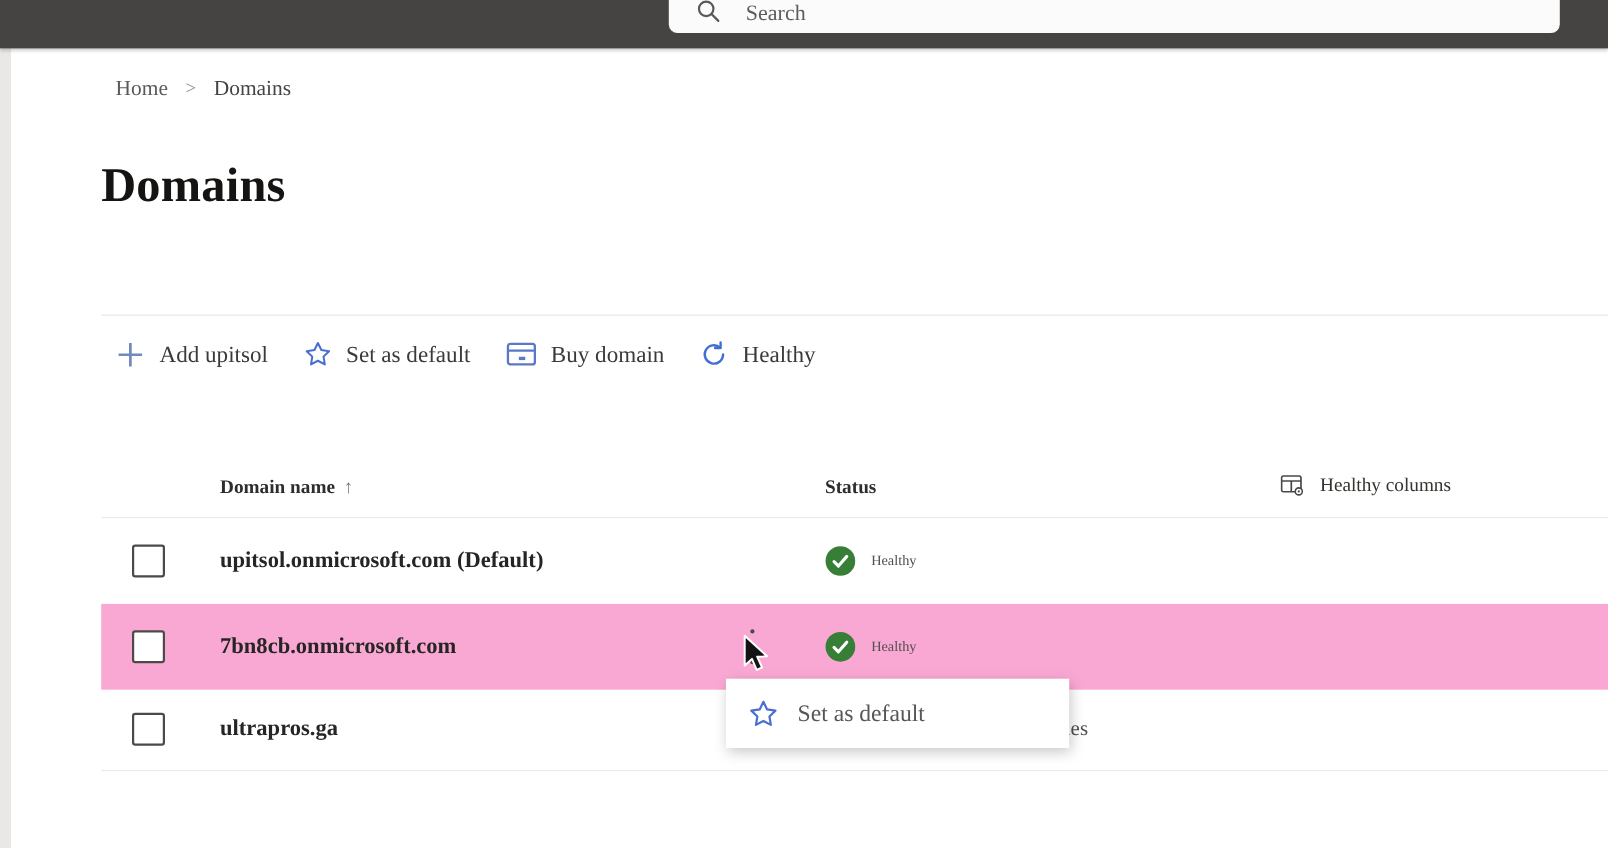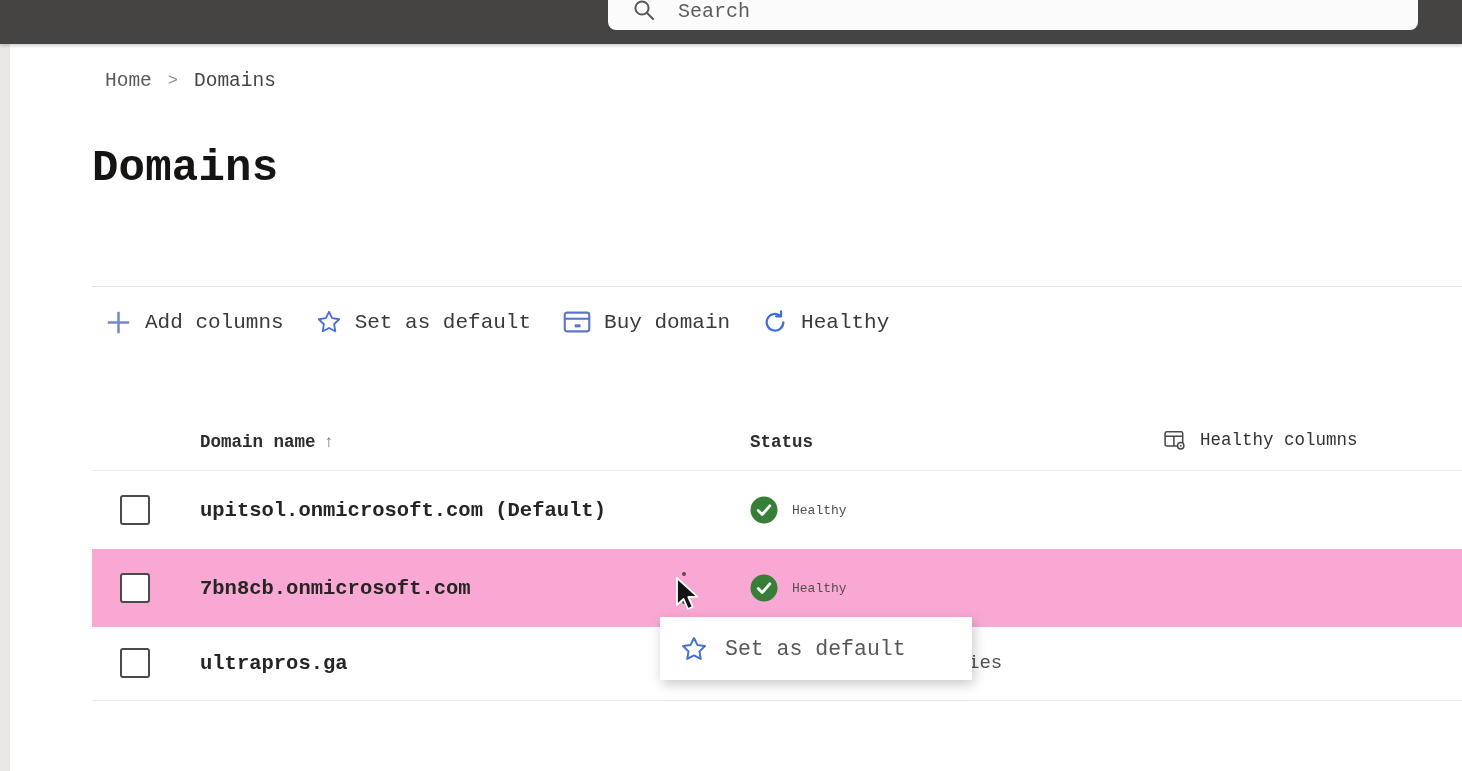--- a/index.html
+++ b/index.html
@@ -1,18 +1,18 @@
 <!DOCTYPE html>
 <html><head>
 <meta charset="utf-8">
 <style>
   html,body{margin:0;padding:0;background:#ffffff;}
   .screen{
     position:relative;width:1462px;height:771px;overflow:hidden;
-    font-family:Liberation Mono, monospace;background:#ffffff;
+    font-family:Liberation Serif, serif;background:#ffffff;
   }
   
   .topbar{
     position:absolute;top:0;left:0;width:1462px;height:44px;
     background:#454442;box-shadow:0 2px 3px rgba(0,0,0,.18);z-index:5;
   }
   .searchbox{
     position:absolute;left:608px;top:-18px;width:810px;height:48px;
     background:#fbfbfb;border-radius:8px;display:flex;align-items:flex-end;
     padding:0 0 7px 24px;box-sizing:border-box;
@@ -101,21 +101,21 @@
   <h1 class="page-title">Domains</h1>
 
   <div class="toolbar-divider"></div>
   <div class="toolbar">
 
     <div class="tb-item">
       <svg width="27" height="27" viewBox="0 0 24 24">
         <line x1="12" y1="2.5" x2="12" y2="21.5" stroke="#7189c0" stroke-width="2.2"></line>
         <line x1="2.5" y1="12" x2="21.5" y2="12" stroke="#7189c0" stroke-width="2.2"></line>
       </svg>
-      <span class="lbl">Add columns</span>
+      <span class="lbl">Add upitsol</span>
     </div>
 
     <div class="tb-item">
       <svg width="26" height="26" viewBox="0 0 24 24">
         <path d="M12 2.6l2.9 5.9 6.5.95-4.7 4.6 1.1 6.5L12 17.5l-5.8 3.05 1.1-6.5-4.7-4.6 6.5-.95z" fill="none" stroke="#4a6fd0" stroke-width="1.7" stroke-linejoin="round"></path>
       </svg>
       <span class="lbl">Set as default</span>
     </div>
 
     <div class="tb-item">

